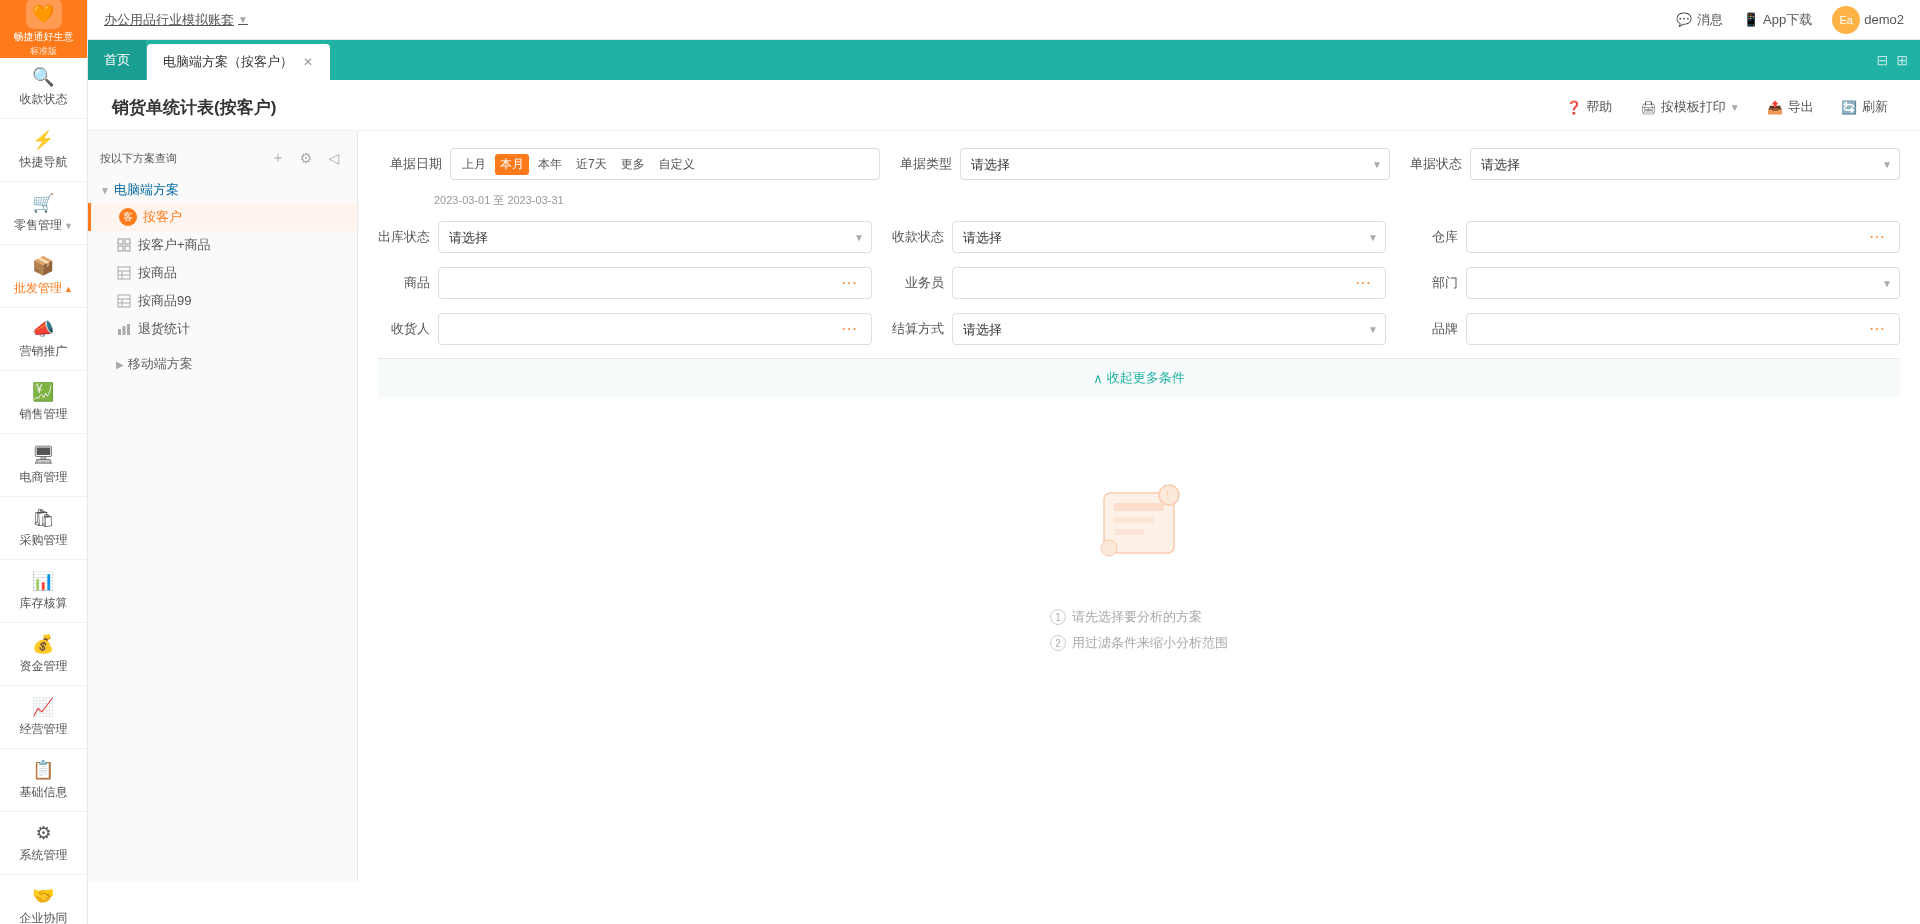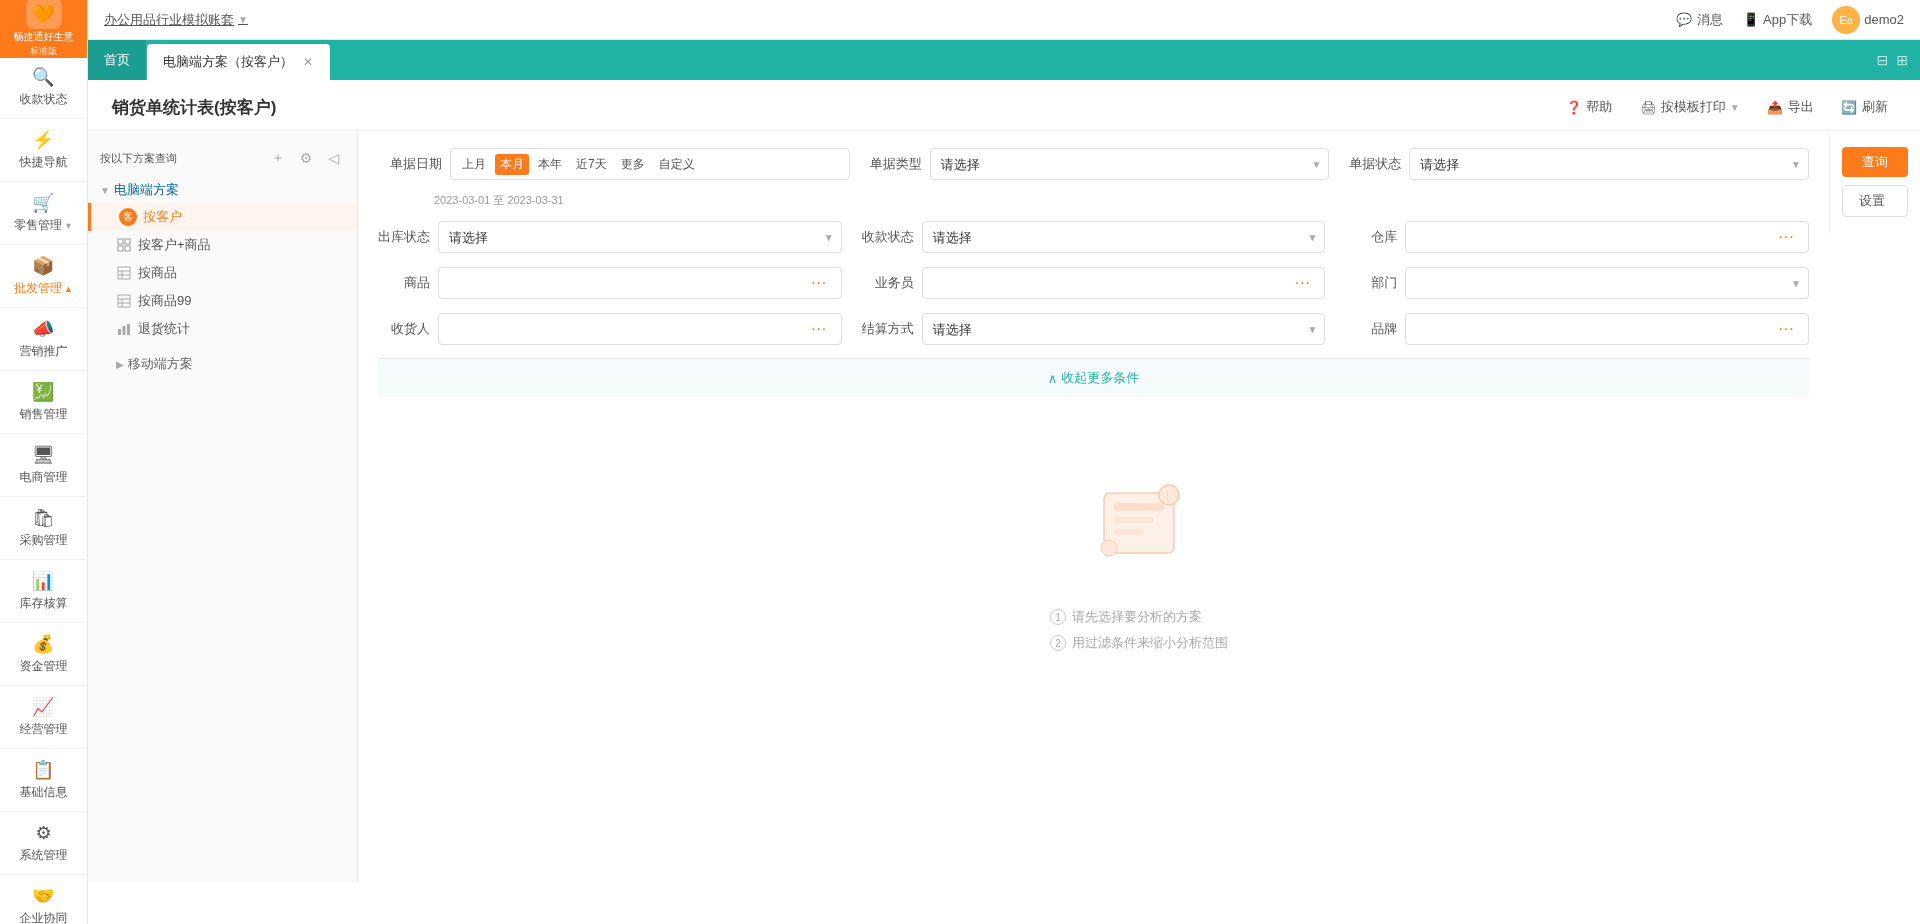--- a/index.html
+++ b/index.html
@@ -434,24 +434,20 @@
                 </div>
               </div>
             </div>
 
             <div class="collapse-bar">
               <span>∧</span>
               <span>收起更多条件</span>
             </div>
           </div>
 
-          <div class="query-buttons">
-            <button class="action-btn primary">查询</button>
-            <button class="action-btn secondary">设置</button>
-          </div>
         </div>
 
         <div class="empty-state">
           <div style="font-size:80px;margin-bottom:16px;opacity:0.6;">
             <svg width="120" height="100" viewBox="0 0 120 100" fill="none">
               <rect x="25" y="20" width="70" height="60" rx="6" fill="#fde8d8" stroke="#f5a87a" stroke-width="1.5"></rect>
               <rect x="35" y="30" width="50" height="8" rx="2" fill="#f5a87a" opacity="0.5"></rect>
               <rect x="35" y="44" width="40" height="6" rx="2" fill="#f5a87a" opacity="0.3"></rect>
               <rect x="35" y="56" width="30" height="6" rx="2" fill="#f5a87a" opacity="0.3"></rect>
               <circle cx="90" cy="22" r="10" fill="#fddcc2" stroke="#f5a87a" stroke-width="1.5"></circle>

